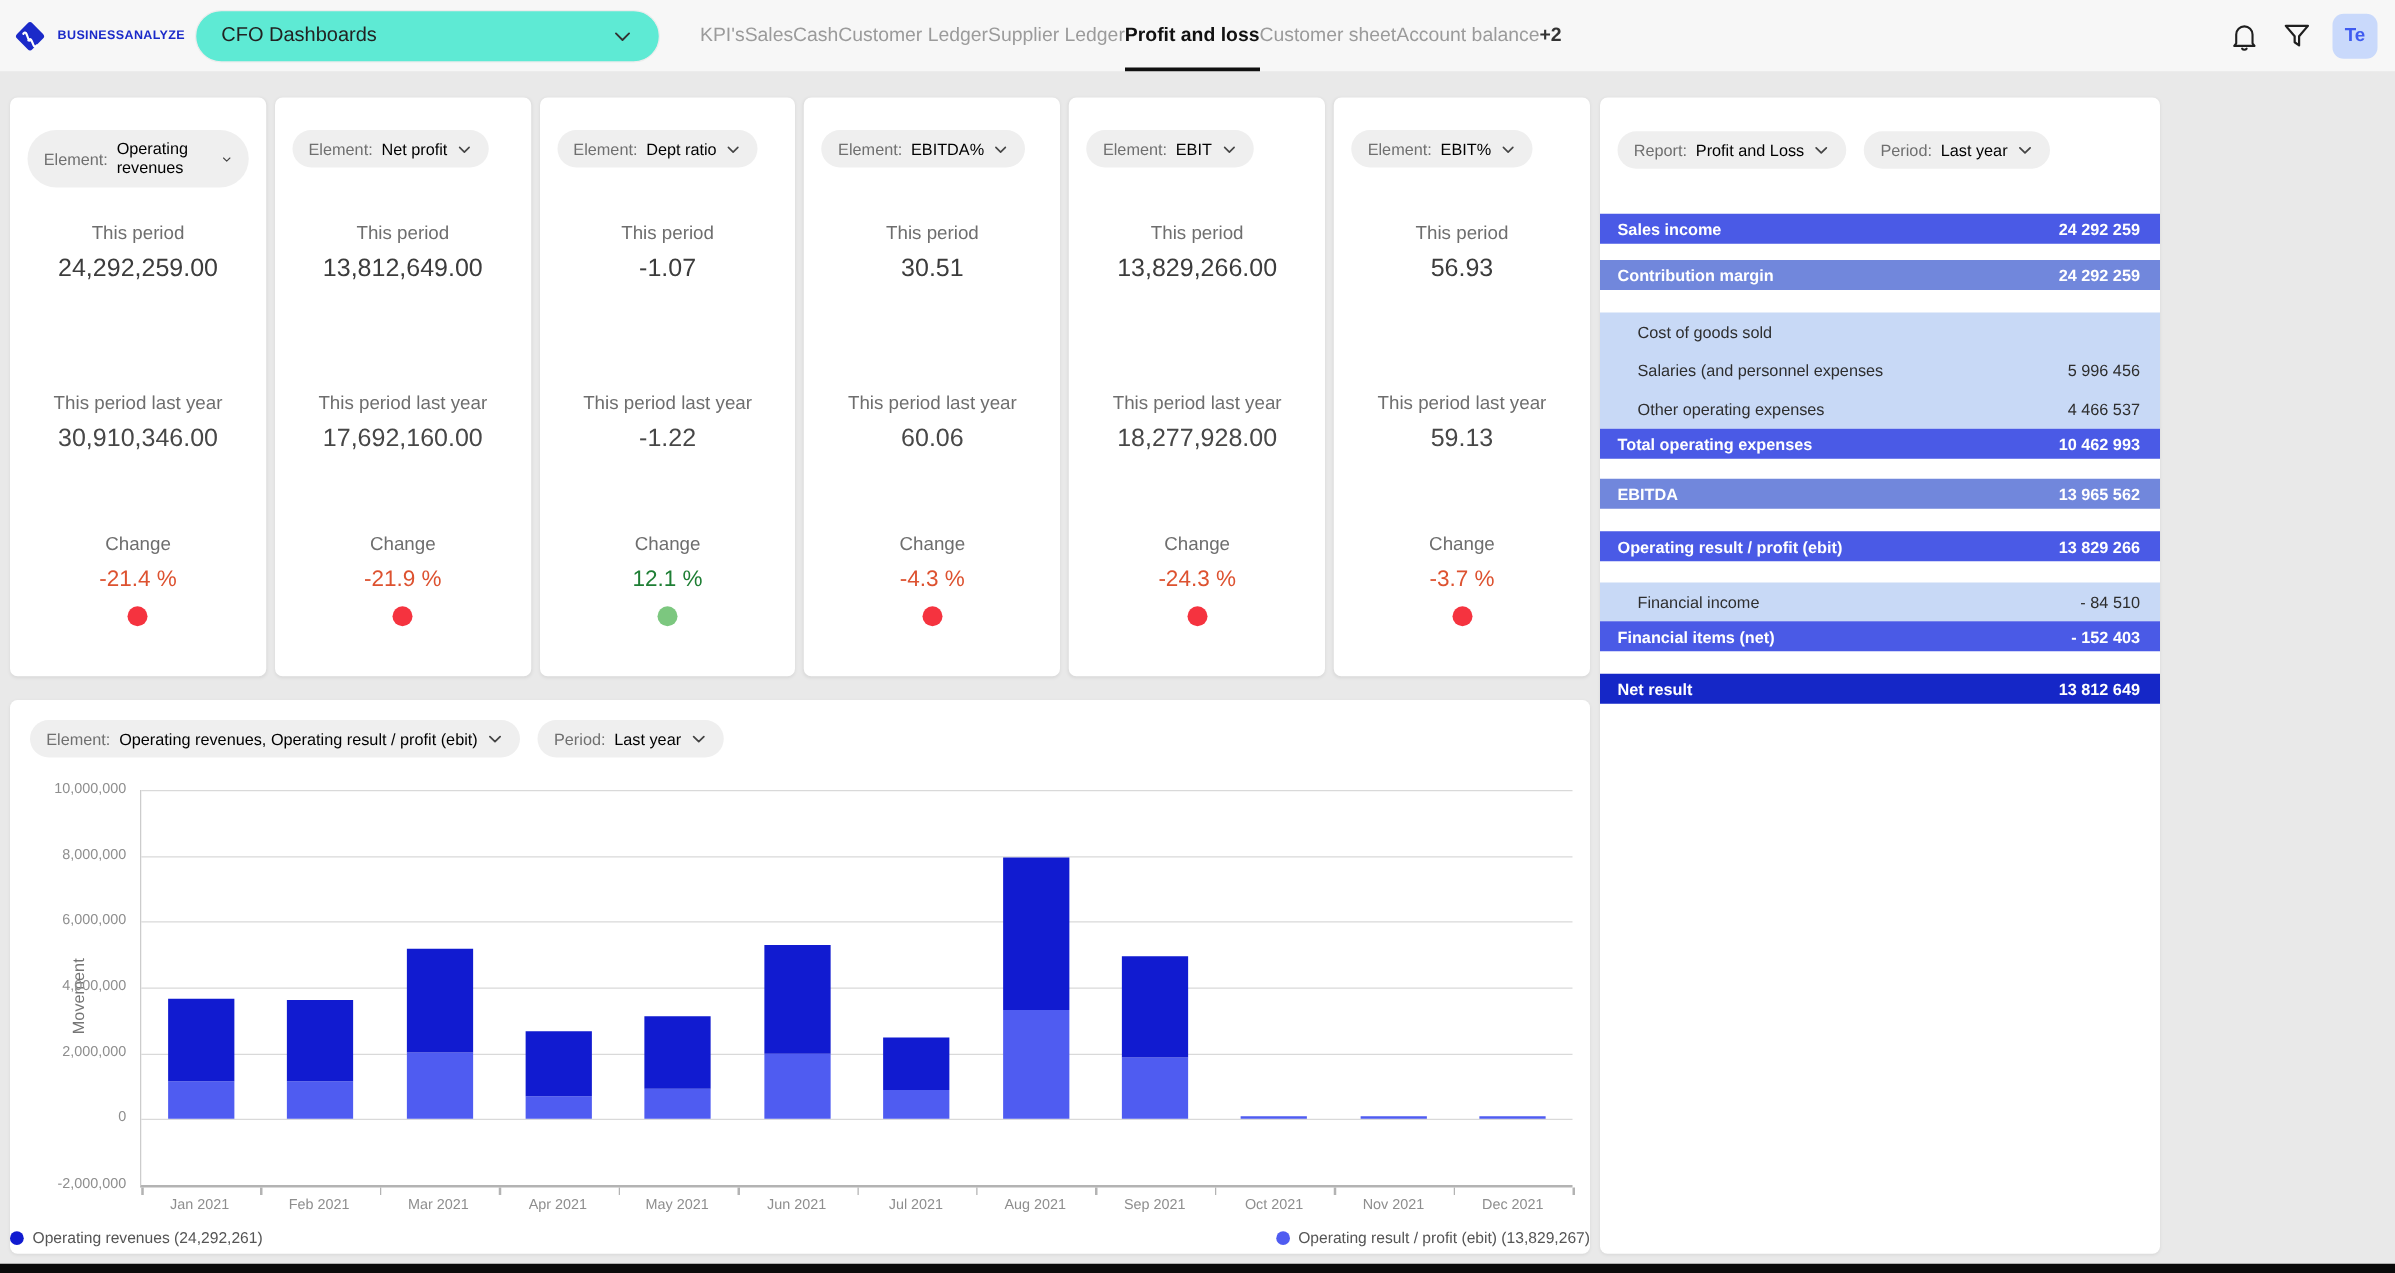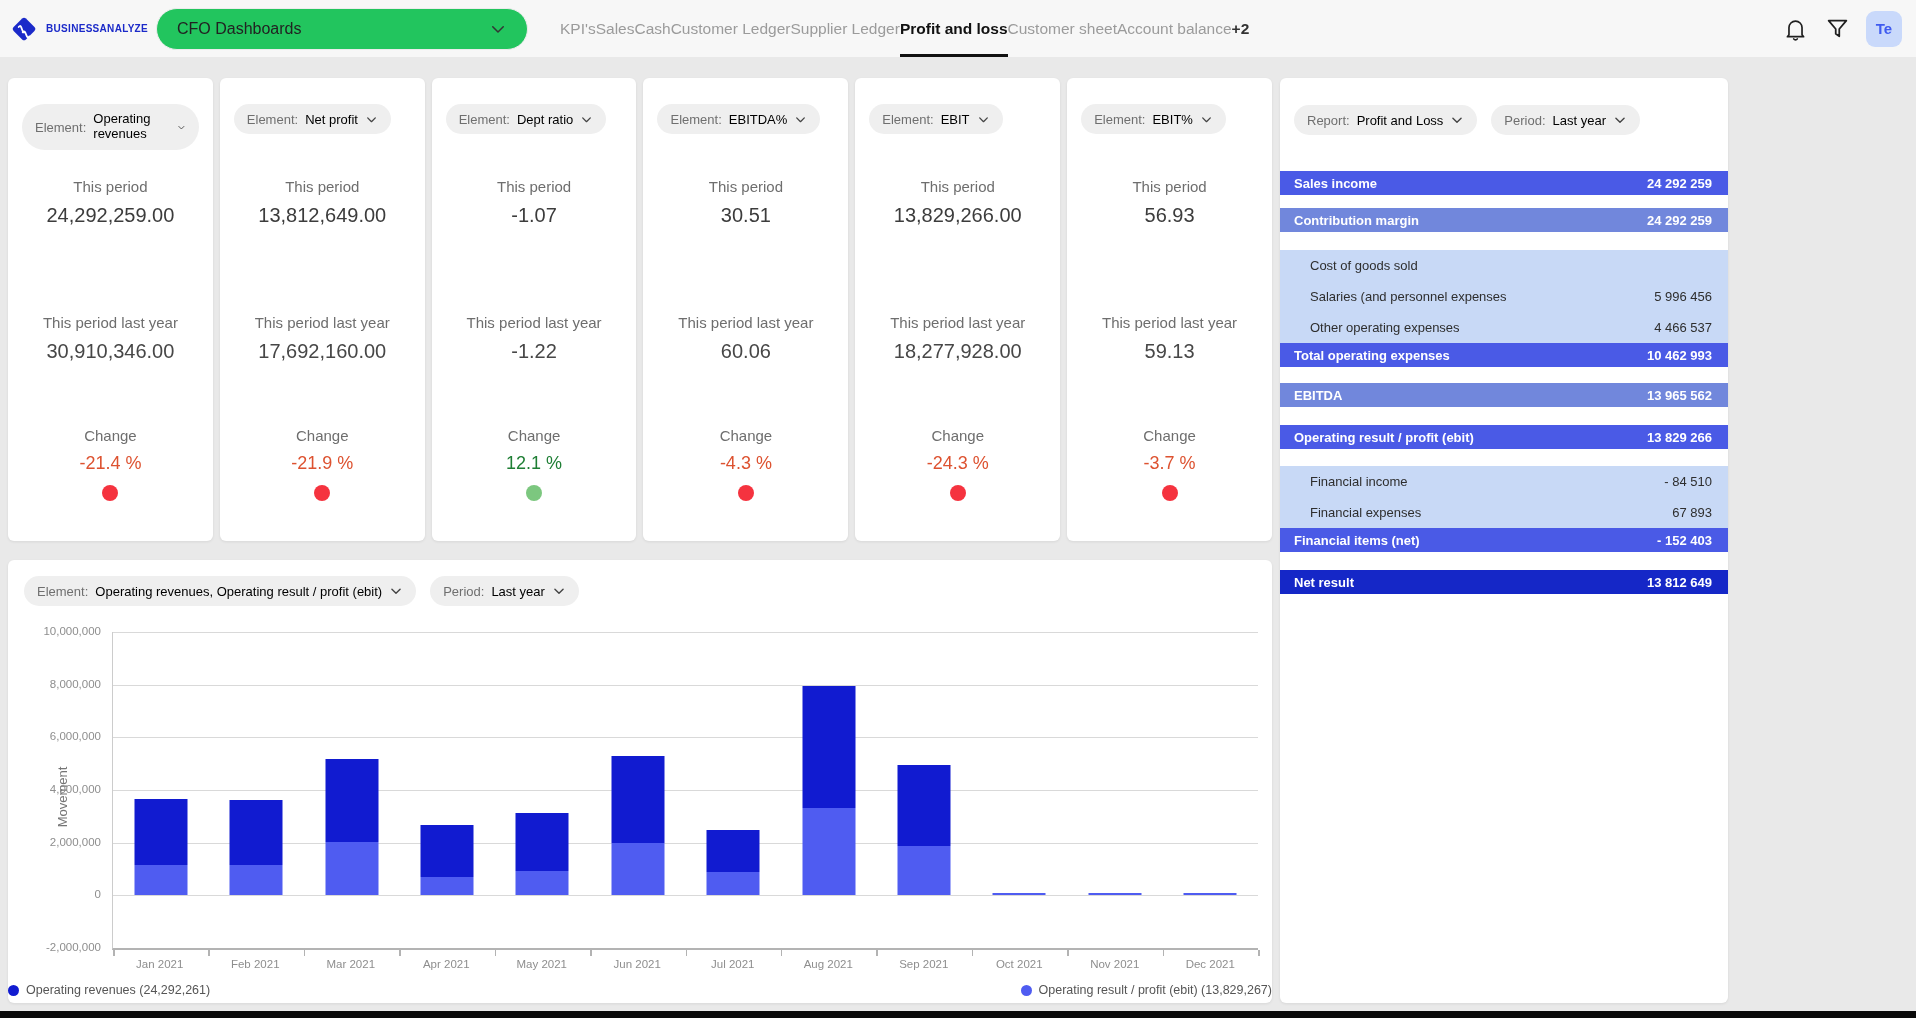--- a/index.html
+++ b/index.html
@@ -3,21 +3,21 @@
 <meta charset="utf-8">
 <style>
   * { margin:0; padding:0; box-sizing:border-box; }
   html,body { width:1916px; height:1018px; overflow:hidden; background:#e9e9e9;
     font-family:"Liberation Sans","DejaVu Sans",sans-serif; color:#333; }
 
   
   .topbar { height:57px; background:#f7f7f7; display:flex; align-items:center; padding:0 14px 0 8px; }
   .brand { display:flex; align-items:center; gap:6px; width:140px; }
   .brand-text { display:flex; font-size:10px; font-weight:bold; color:#1b2ac9; line-height:1.2; letter-spacing:.3px; }
-  .dash-select { width:372px; height:42px; background:#22c55e; border:1px solid #ececec; border-radius:22px;
+  .dash-select { width:372px; height:42px; background:#5eead4; border:1px solid #ececec; border-radius:22px;
     display:flex; align-items:center; justify-content:space-between; padding:0 20px; margin-left:8px;
     font-size:16px; color:#222; cursor:pointer; }
   .tabs { display:flex; align-items:center; height:57px; margin-left:32px; }
   .tab { font-size:15.5px; color:#9b9b9b; height:57px; display:flex; align-items:center; cursor:pointer; white-space:nowrap; }
   .tab.active { color:#111; font-weight:bold; border-bottom:3px solid #111; padding-top:3px; }
   .tab.overflow { color:#333; font-weight:bold; }
   .topbar-right { margin-left:auto; display:flex; align-items:center; gap:16px; }
   .icon-btn { background:none; border:none; cursor:pointer; display:flex; align-items:center; }
   .avatar { width:36px; height:36px; border-radius:9px; background:#c9d9fb; color:#3f5bf0;
     font-size:15px; font-weight:bold; display:flex; align-items:center; justify-content:center; cursor:pointer; }
@@ -415,24 +415,20 @@
         </div>
         <div class="pnl-row blue" style="margin-top: 18px;">
           <span>Operating result / profit (ebit)</span>
           <span>13 829 266</span>
         </div>
         <div class="pnl-group" style="margin-top: 17px;">
           <div class="pnl-sub">
             <span>Financial income</span>
             <span>- 84 510</span>
           </div>
-          <div class="pnl-sub">
-            <span>Financial expenses</span>
-            <span>67 893</span>
-          </div>
         </div>
         <div class="pnl-row blue">
           <span>Financial items (net)</span>
           <span>- 152 403</span>
         </div>
         <div class="pnl-row dark" style="margin-top: 18px;">
           <span>Net result</span>
           <span>13 812 649</span>
         </div>
       </div>

